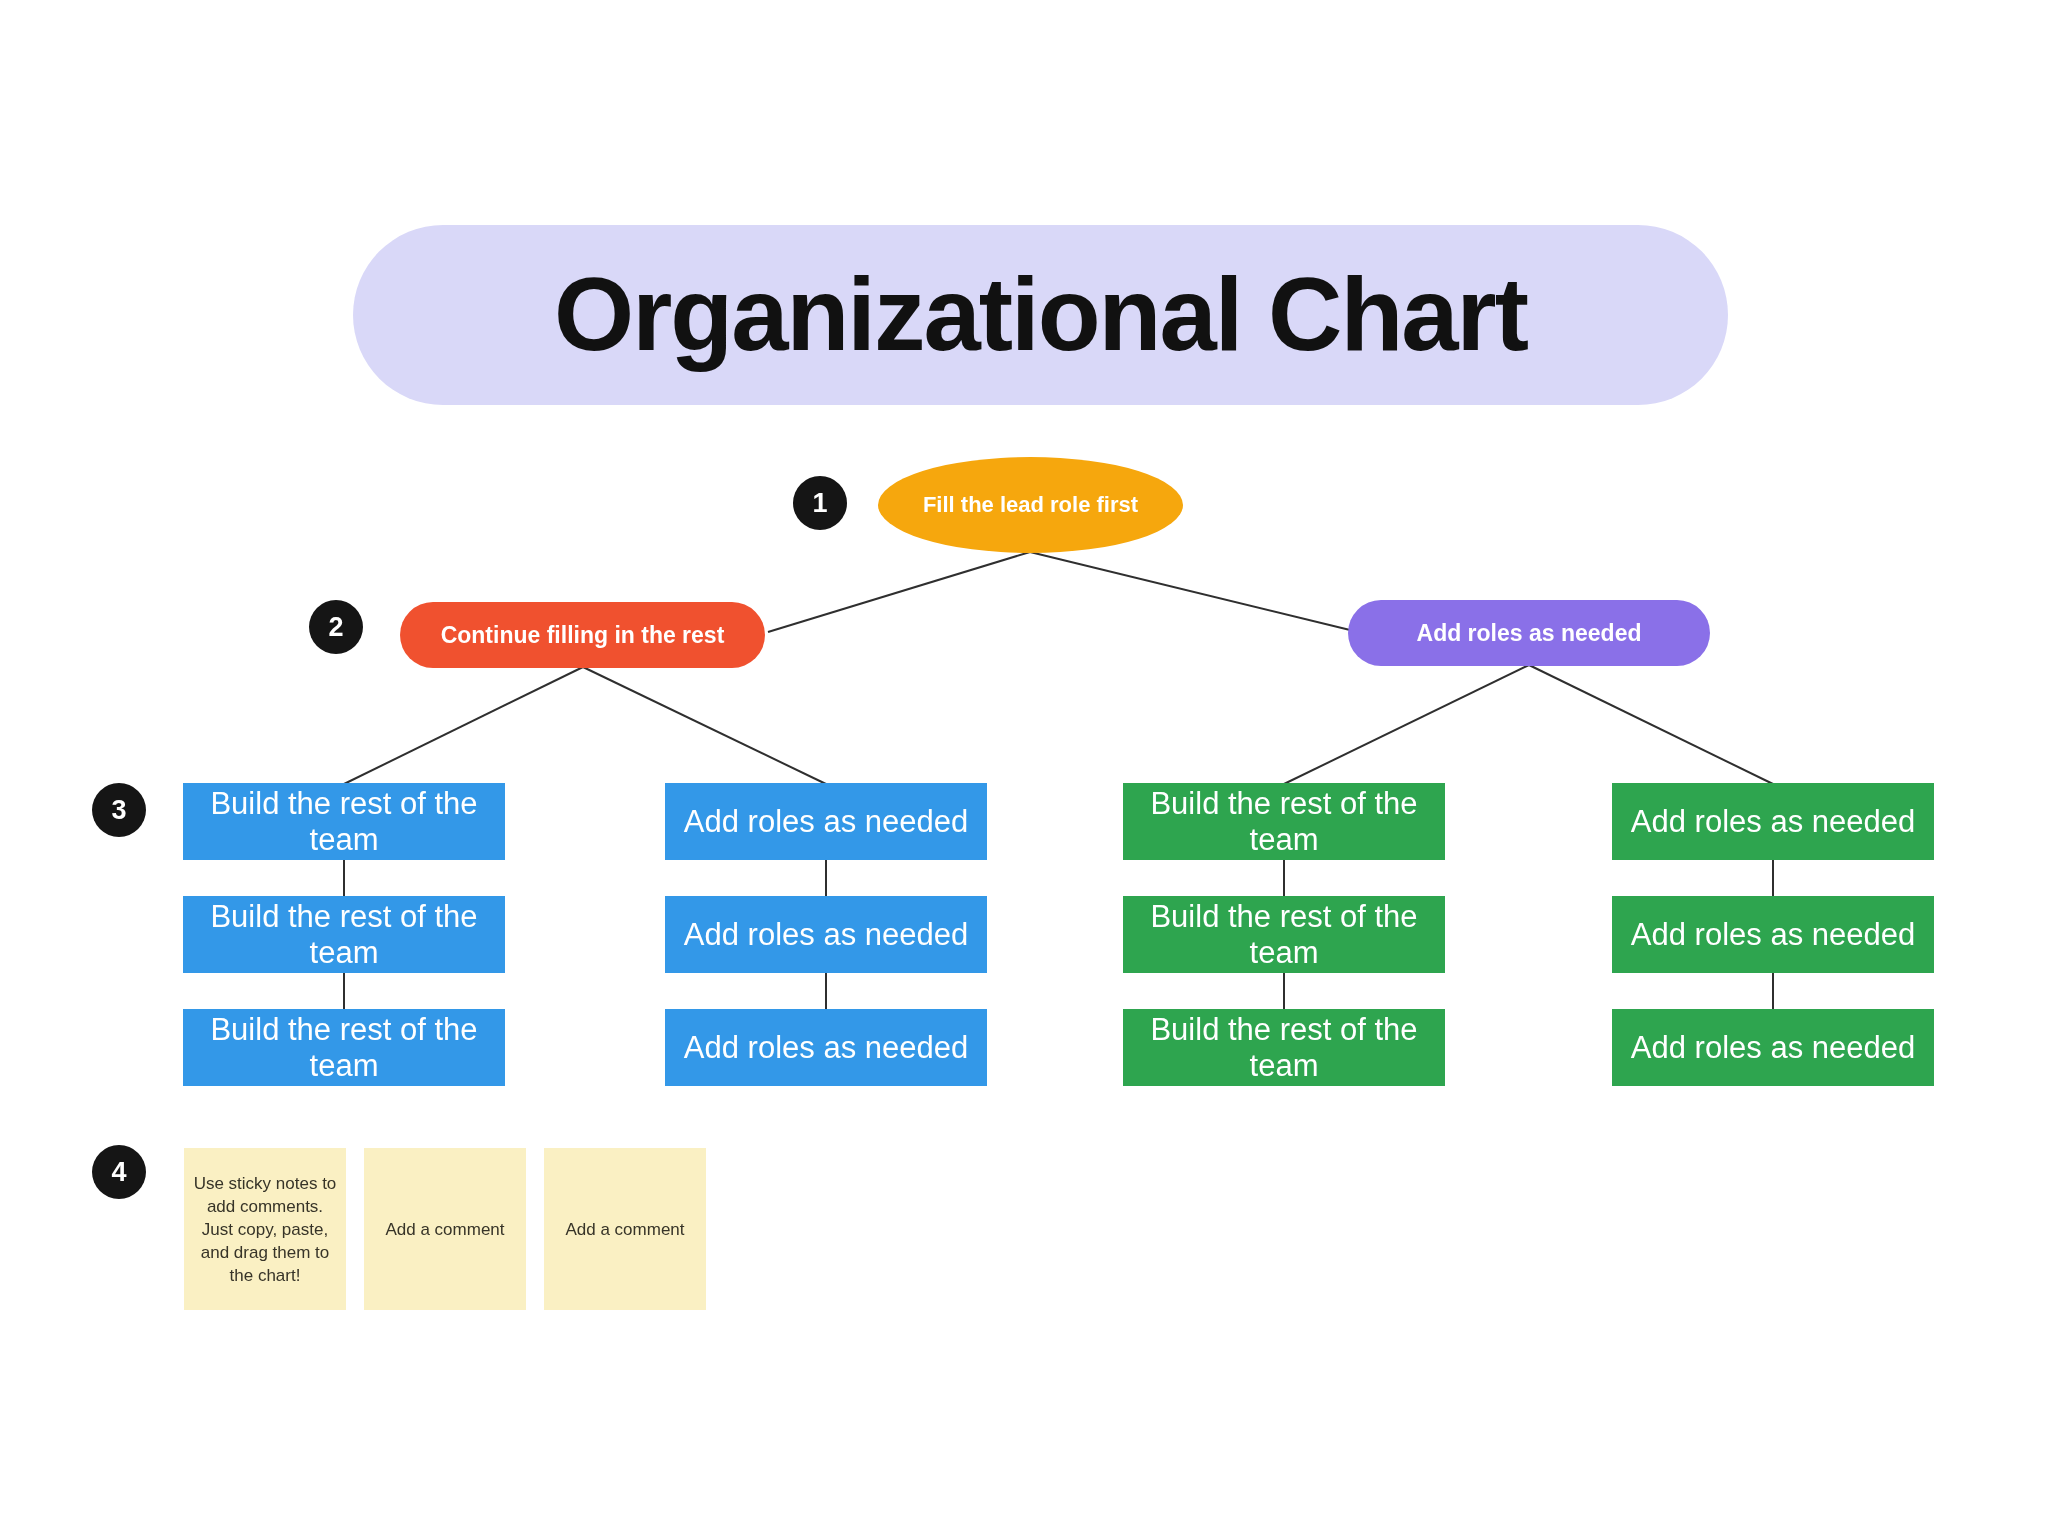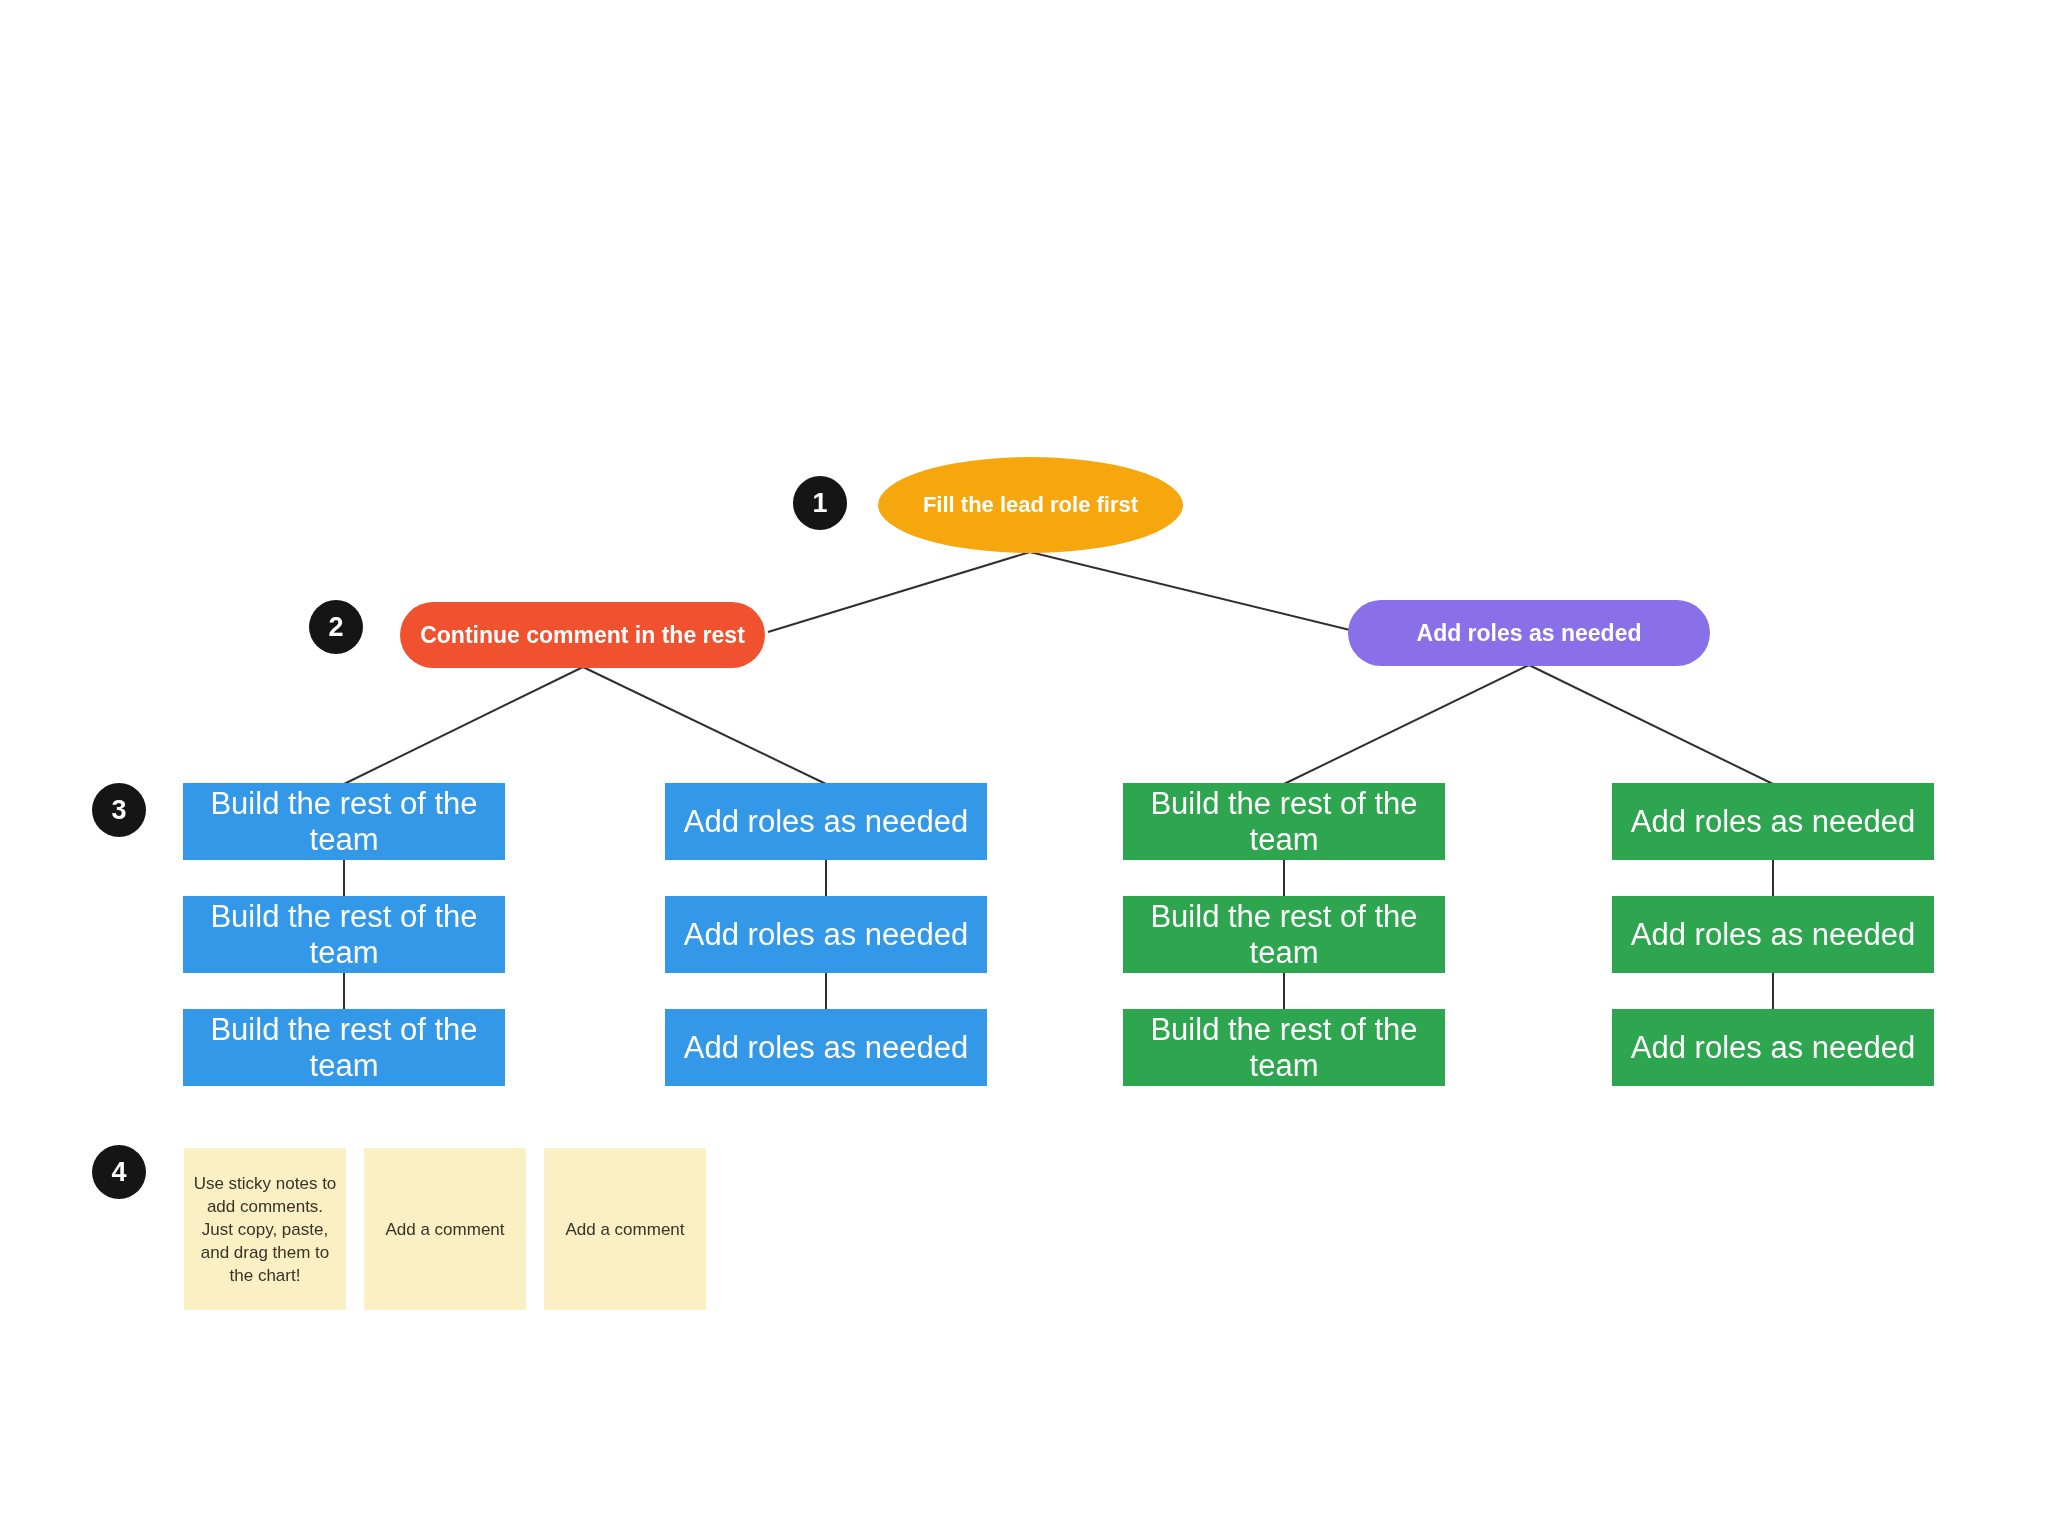--- a/index.html
+++ b/index.html
@@ -106,26 +106,29 @@
     <line x1="826" y1="845" x2="826" y2="897"></line>
     <line x1="826" y1="957" x2="826" y2="1010"></line>
 
     <line x1="1284" y1="845" x2="1284" y2="897"></line>
     <line x1="1284" y1="957" x2="1284" y2="1010"></line>
 
     <line x1="1773" y1="845" x2="1773" y2="897"></line>
     <line x1="1773" y1="957" x2="1773" y2="1010"></line>
   </svg>
 
+  <div class="banner">
+    <div class="title-text">Organizational Chart</div>
+  </div>
 
   <div class="badge" style="left:793px; top:476px;">1</div>
   <div class="node ellipse">Fill the lead role first</div>
 
   <div class="badge" style="left:309px; top:600px;">2</div>
-  <div class="node pill pill-left">Continue comment in the rest</div>
+  <div class="node pill pill-left">Continue filling in the rest</div>
   <div class="node pill pill-right">Add roles as needed</div>
 
   <div class="badge" style="left:92px; top:783px;">3</div>
 
   <div class="node box blue" style="left:183px;  top:783px;">Build the rest of the team</div>
   <div class="node box blue" style="left:183px;  top:896px;">Build the rest of the team</div>
   <div class="node box blue" style="left:183px;  top:1009px;">Build the rest of the team</div>
 
   <div class="node box blue" style="left:665px;  top:783px;">Add roles as needed</div>
   <div class="node box blue" style="left:665px;  top:896px;">Add roles as needed</div>

